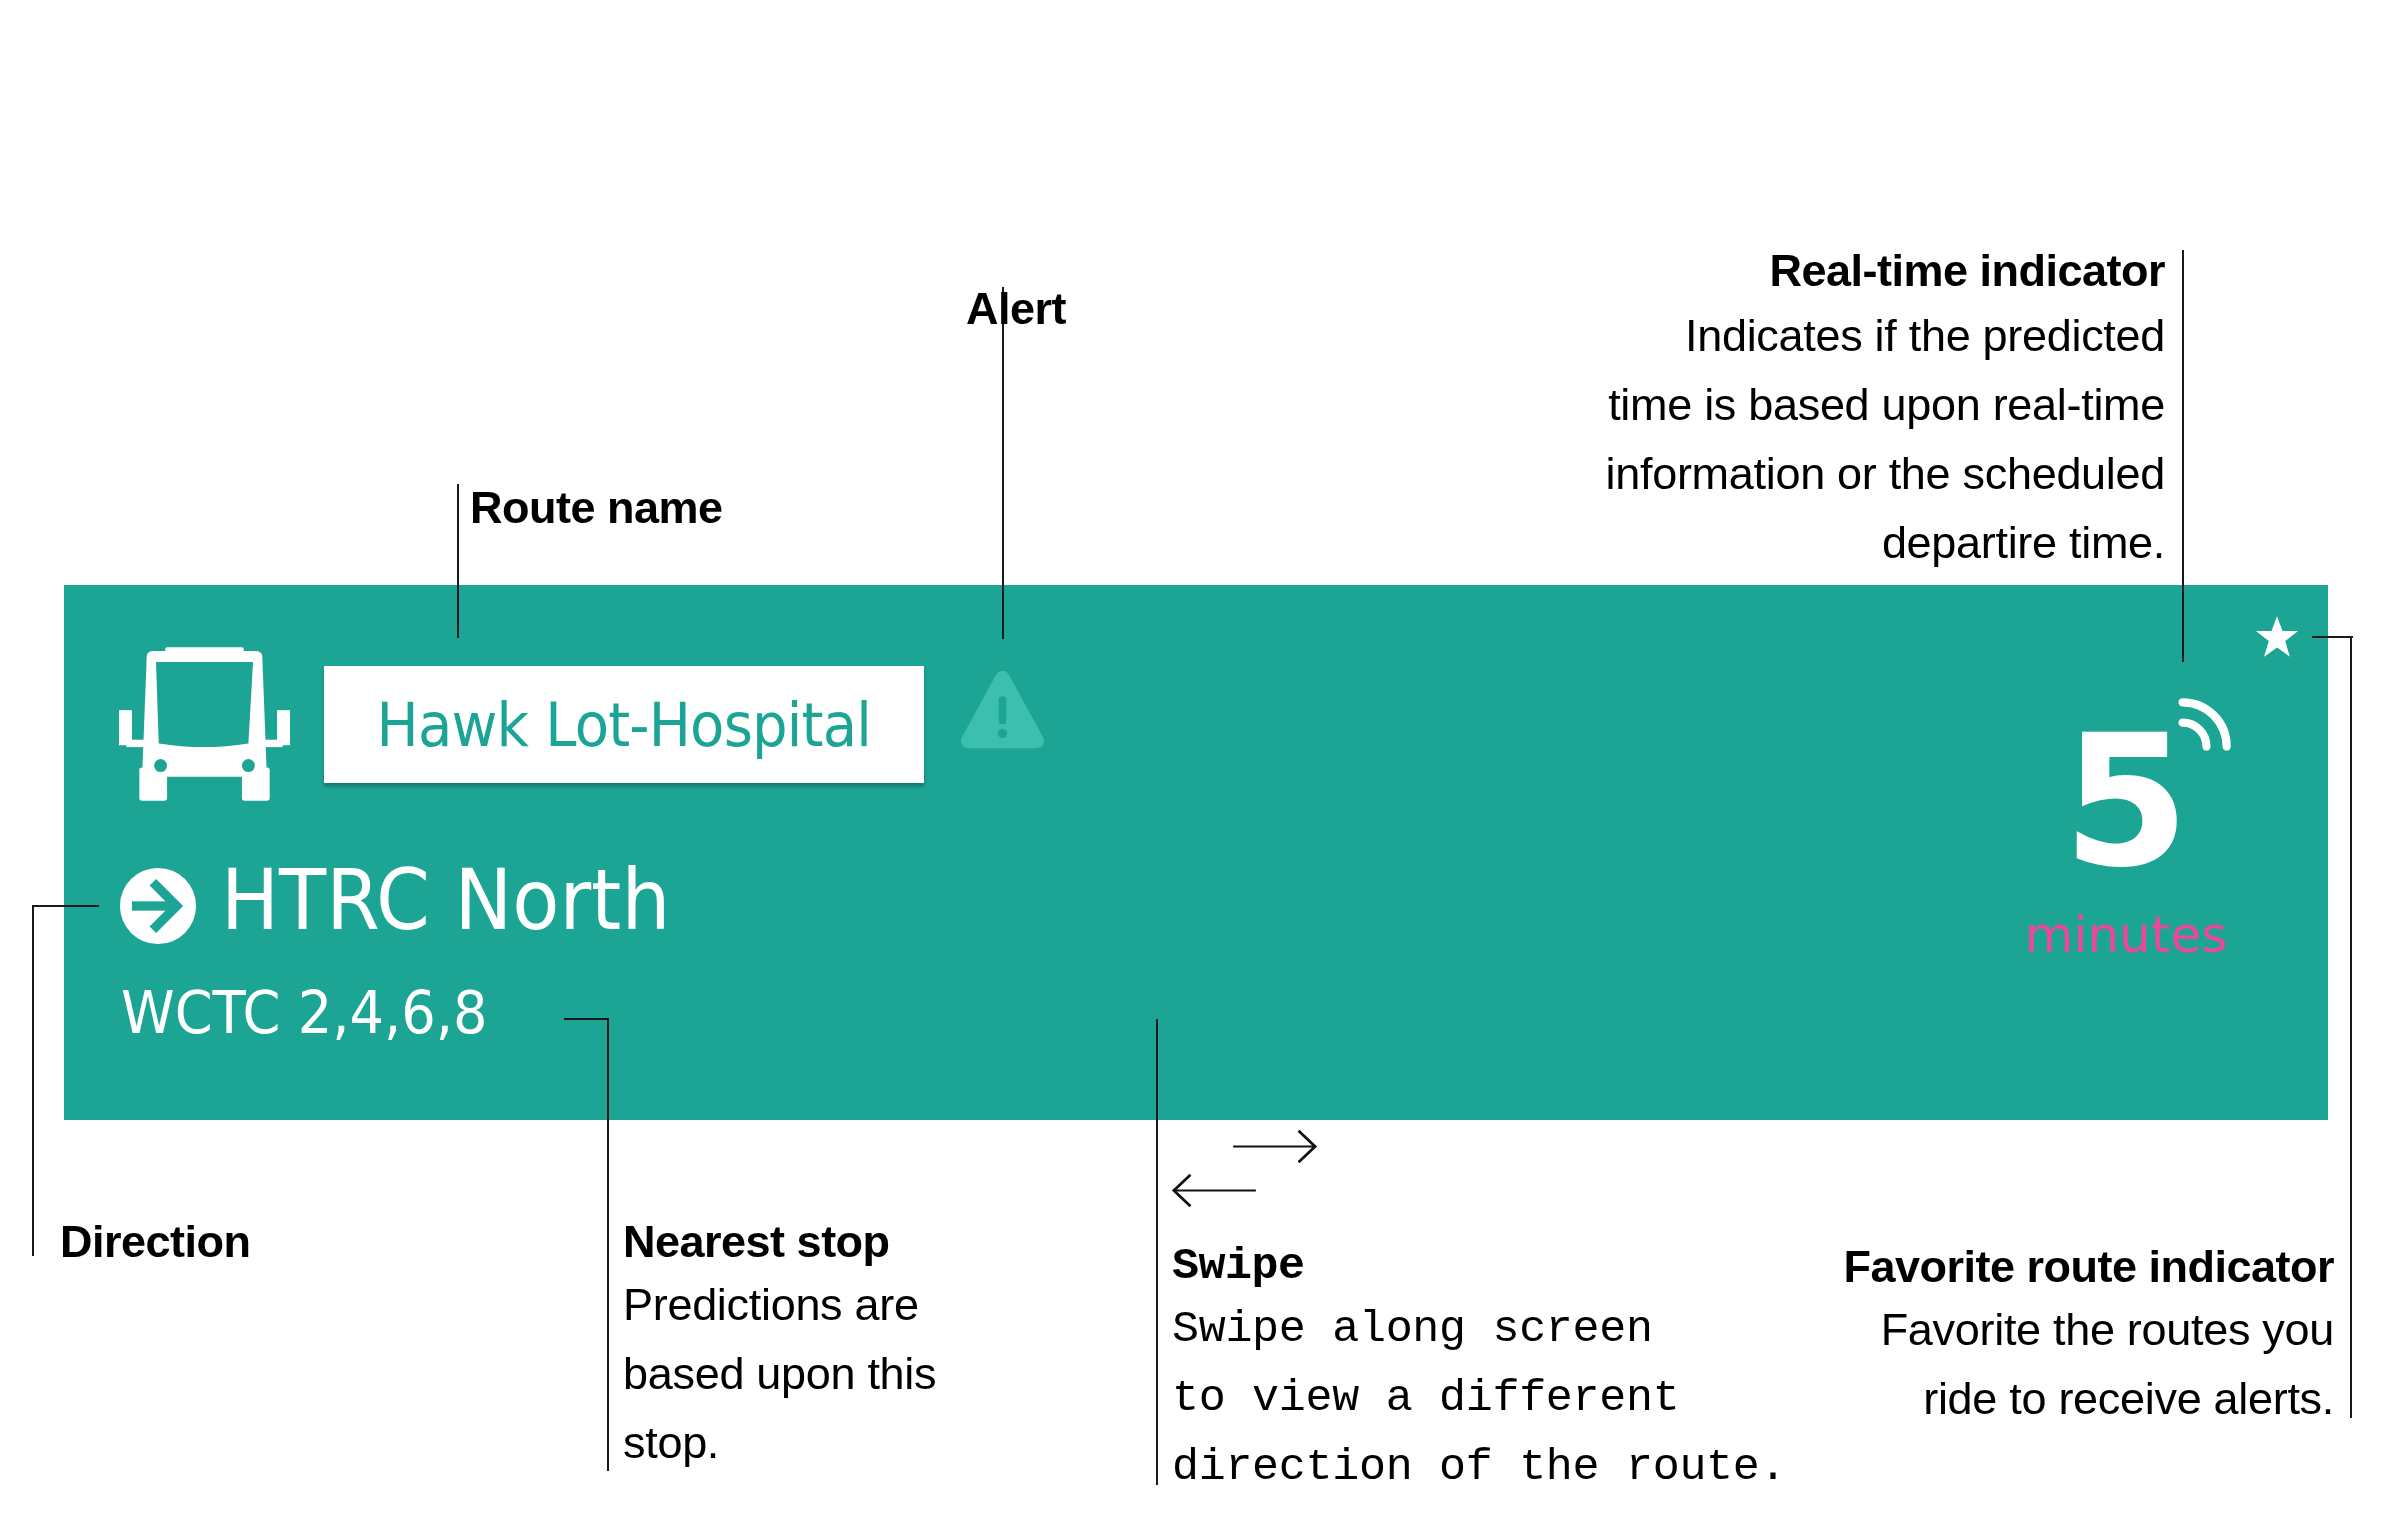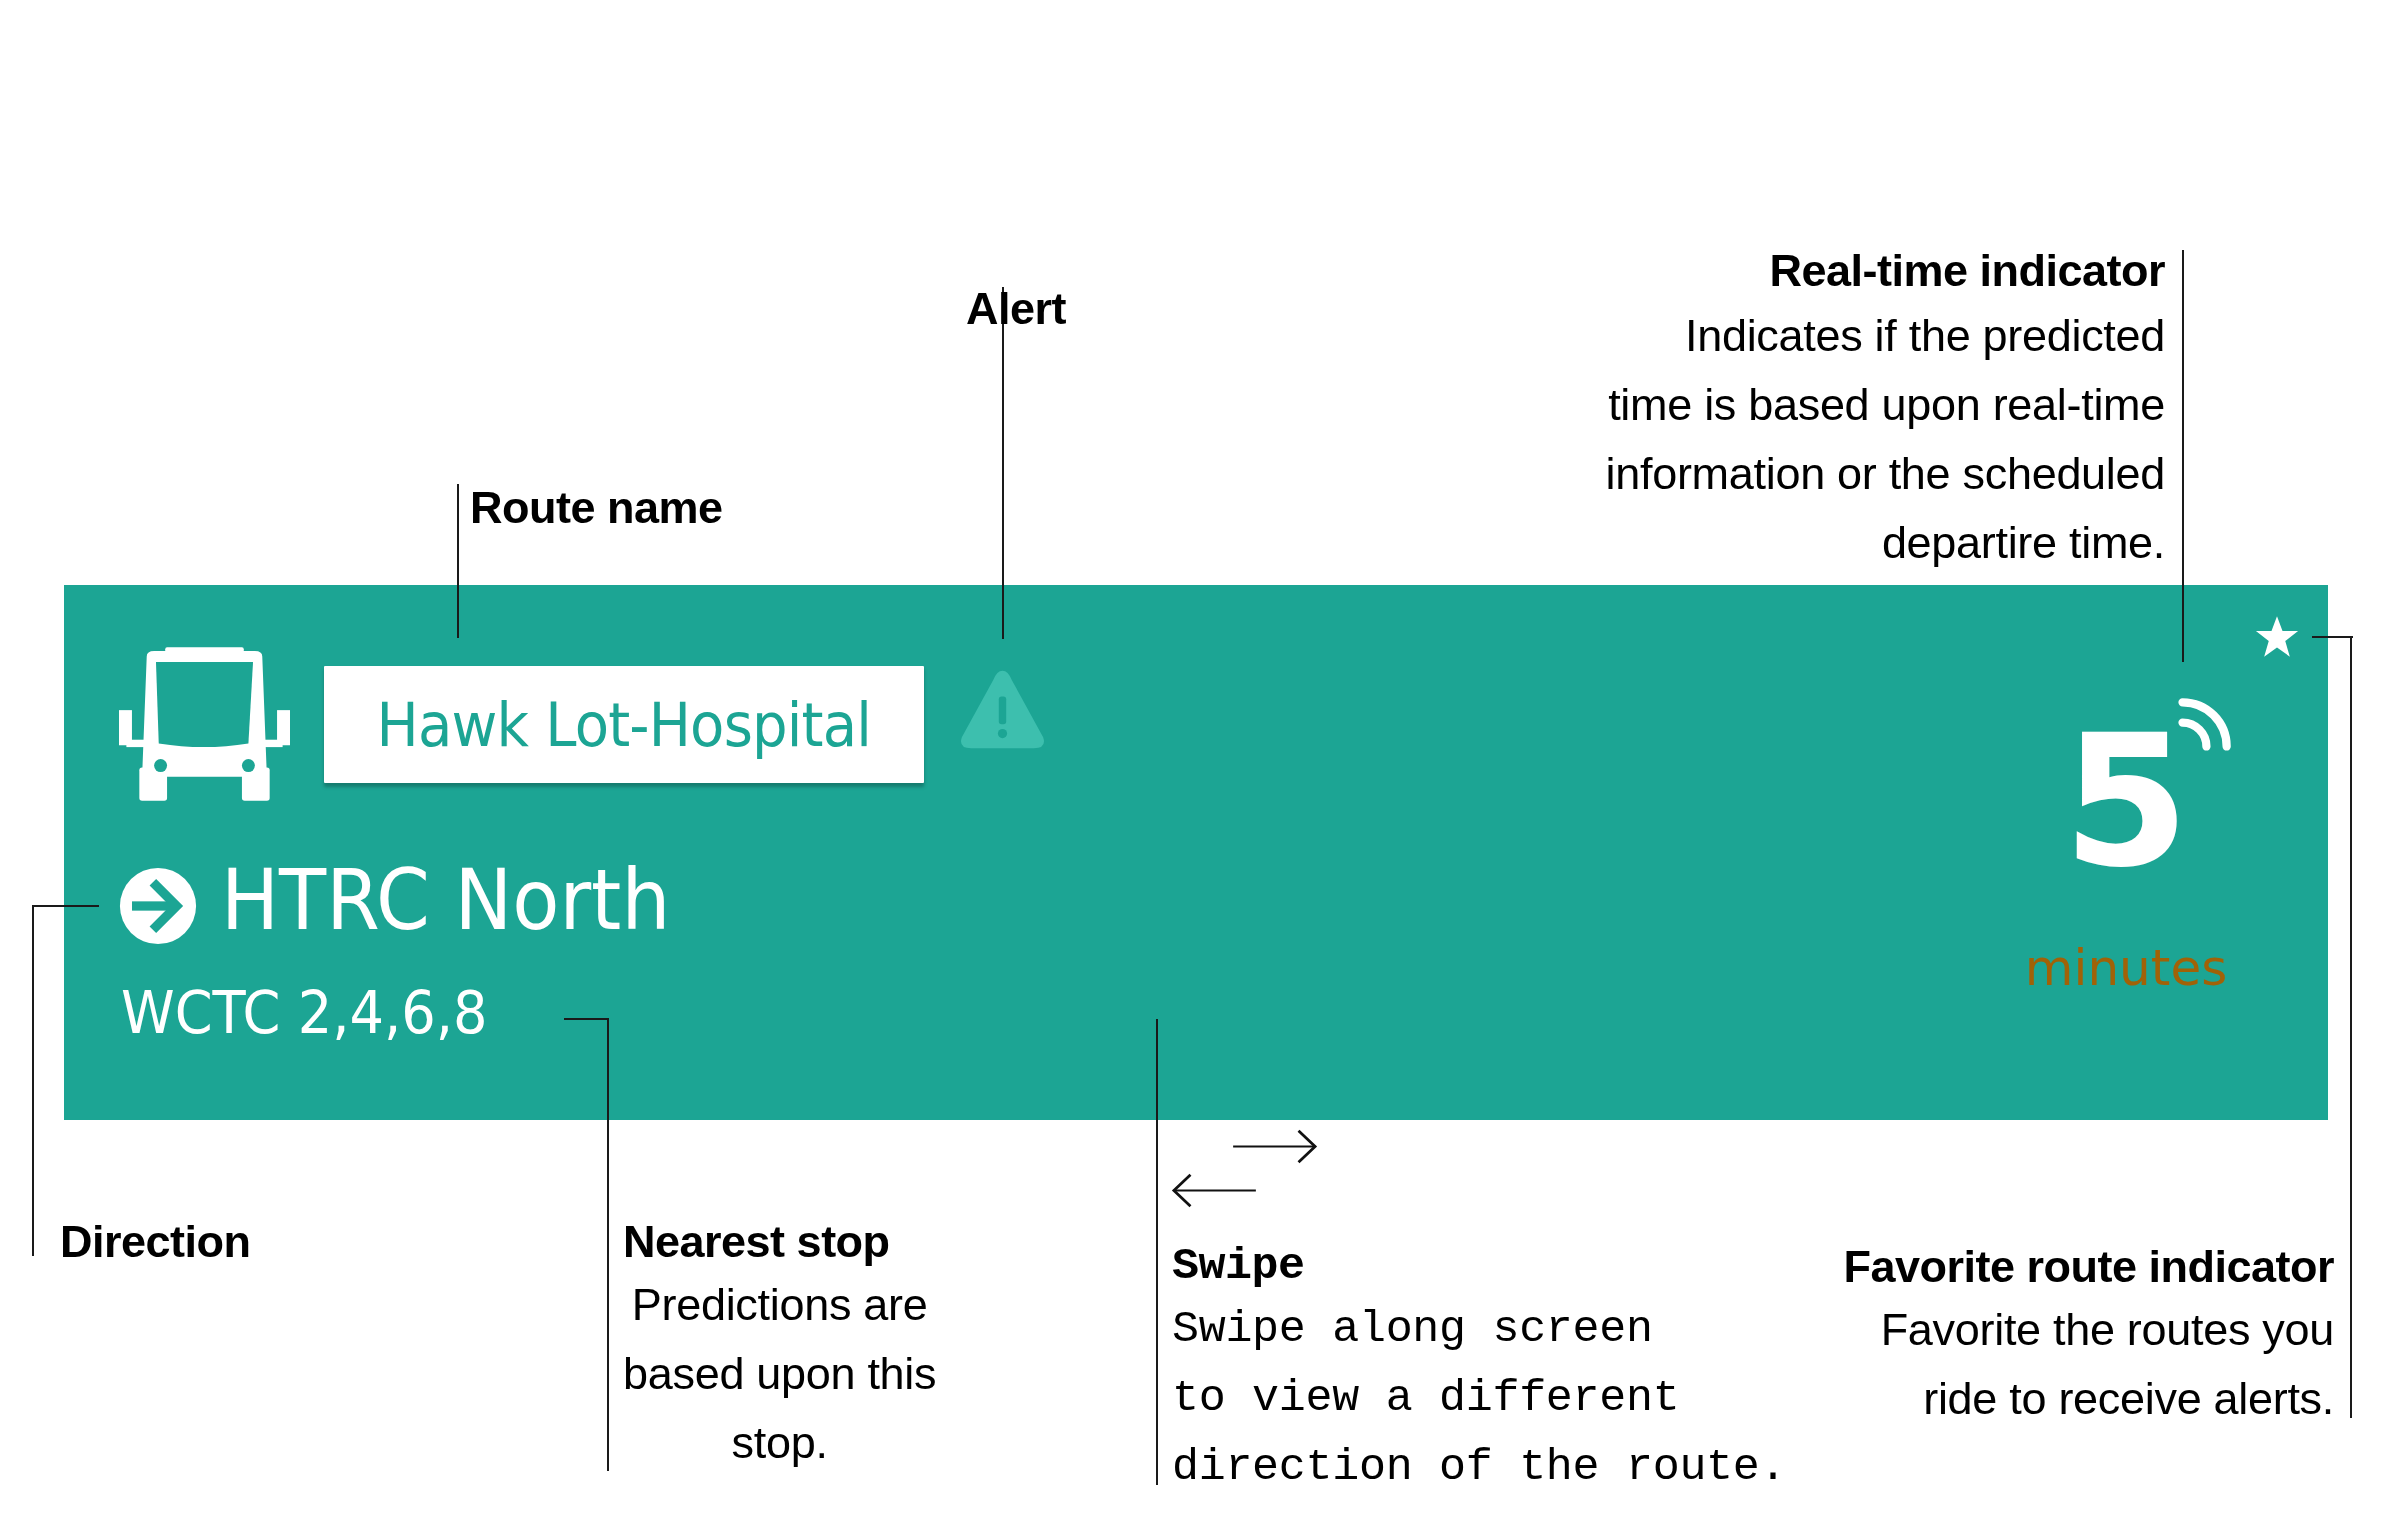--- a/index.html
+++ b/index.html
@@ -23,21 +23,21 @@
 
   .dir-icon { position: absolute; left: 119px; top: 867px; width: 78px; height: 78px; }
   .dir-text { position: absolute; left: 221px; top: 854px; color: #fff; font-family: "DejaVu Sans", sans-serif;
               font-size: 83px; line-height: 93px; white-space: nowrap; transform: scaleX(0.93); transform-origin: left; }
   .stop-text { position: absolute; left: 121px; top: 978px; color: #fff; font-family: "DejaVu Sans", sans-serif;
                font-size: 59px; line-height: 70px; white-space: nowrap; transform: scaleX(0.92); transform-origin: left; }
 
   .signal-icon { position: absolute; left: 2177px; top: 695px; width: 57px; height: 57px; }
   .minutes-num { position: absolute; left: 2038px; top: 704px; width: 176px; text-align: center; color: #fff;
                  font-family: "DejaVu Sans", sans-serif; font-weight: bold; font-size: 182px; line-height: 195px; }
-  .minutes-label { position: absolute; left: 2001px; top: 939px; width: 250px; text-align: center; color: #a16207;
+  .minutes-label { position: absolute; left: 2001px; top: 906px; width: 250px; text-align: center; color: #ec4899;
                    font-family: "DejaVu Sans", sans-serif; font-size: 50px; line-height: 59px; }
   .star-icon { position: absolute; left: 2255px; top: 615px; width: 44px; height: 43px; }
 
   
   .ann-title { font-weight: bold; font-size: 45px; line-height: 56px; white-space: nowrap; letter-spacing: -0.5px; }
   .ann-body { font-size: 45px; white-space: nowrap; letter-spacing: -0.3px; }
   .ann-body div { display: block; }
   .right { text-align: right; }
 
   .arrow-svg { position: absolute; }
@@ -131,21 +131,21 @@
     <div>time is based upon real-time</div>
     <div>information or the scheduled</div>
     <div>departire time.</div>
   </div>
 </div>
 
 <div class="abs ann-title" style="left:60px; top:1214px;">Direction</div>
 
 <div class="abs" style="left:623px; top:1214px;">
   <div class="ann-title">Nearest stop</div>
-  <div class="ann-body" style="line-height:69px; margin-top:0px;text-align:center;">
+  <div class="ann-body" style="line-height:69px; margin-top:0px;">
     <div>Predictions are</div>
     <div>based upon this</div>
     <div>stop.</div>
   </div>
 </div>
 
 <div class="abs" style="left:1172px; top:1239px;font-family:Liberation Mono, monospace;">
   <div class="ann-title">Swipe</div>
   <div class="ann-body" style="line-height:69px; margin-top:0px;">
     <div>Swipe along screen</div>

